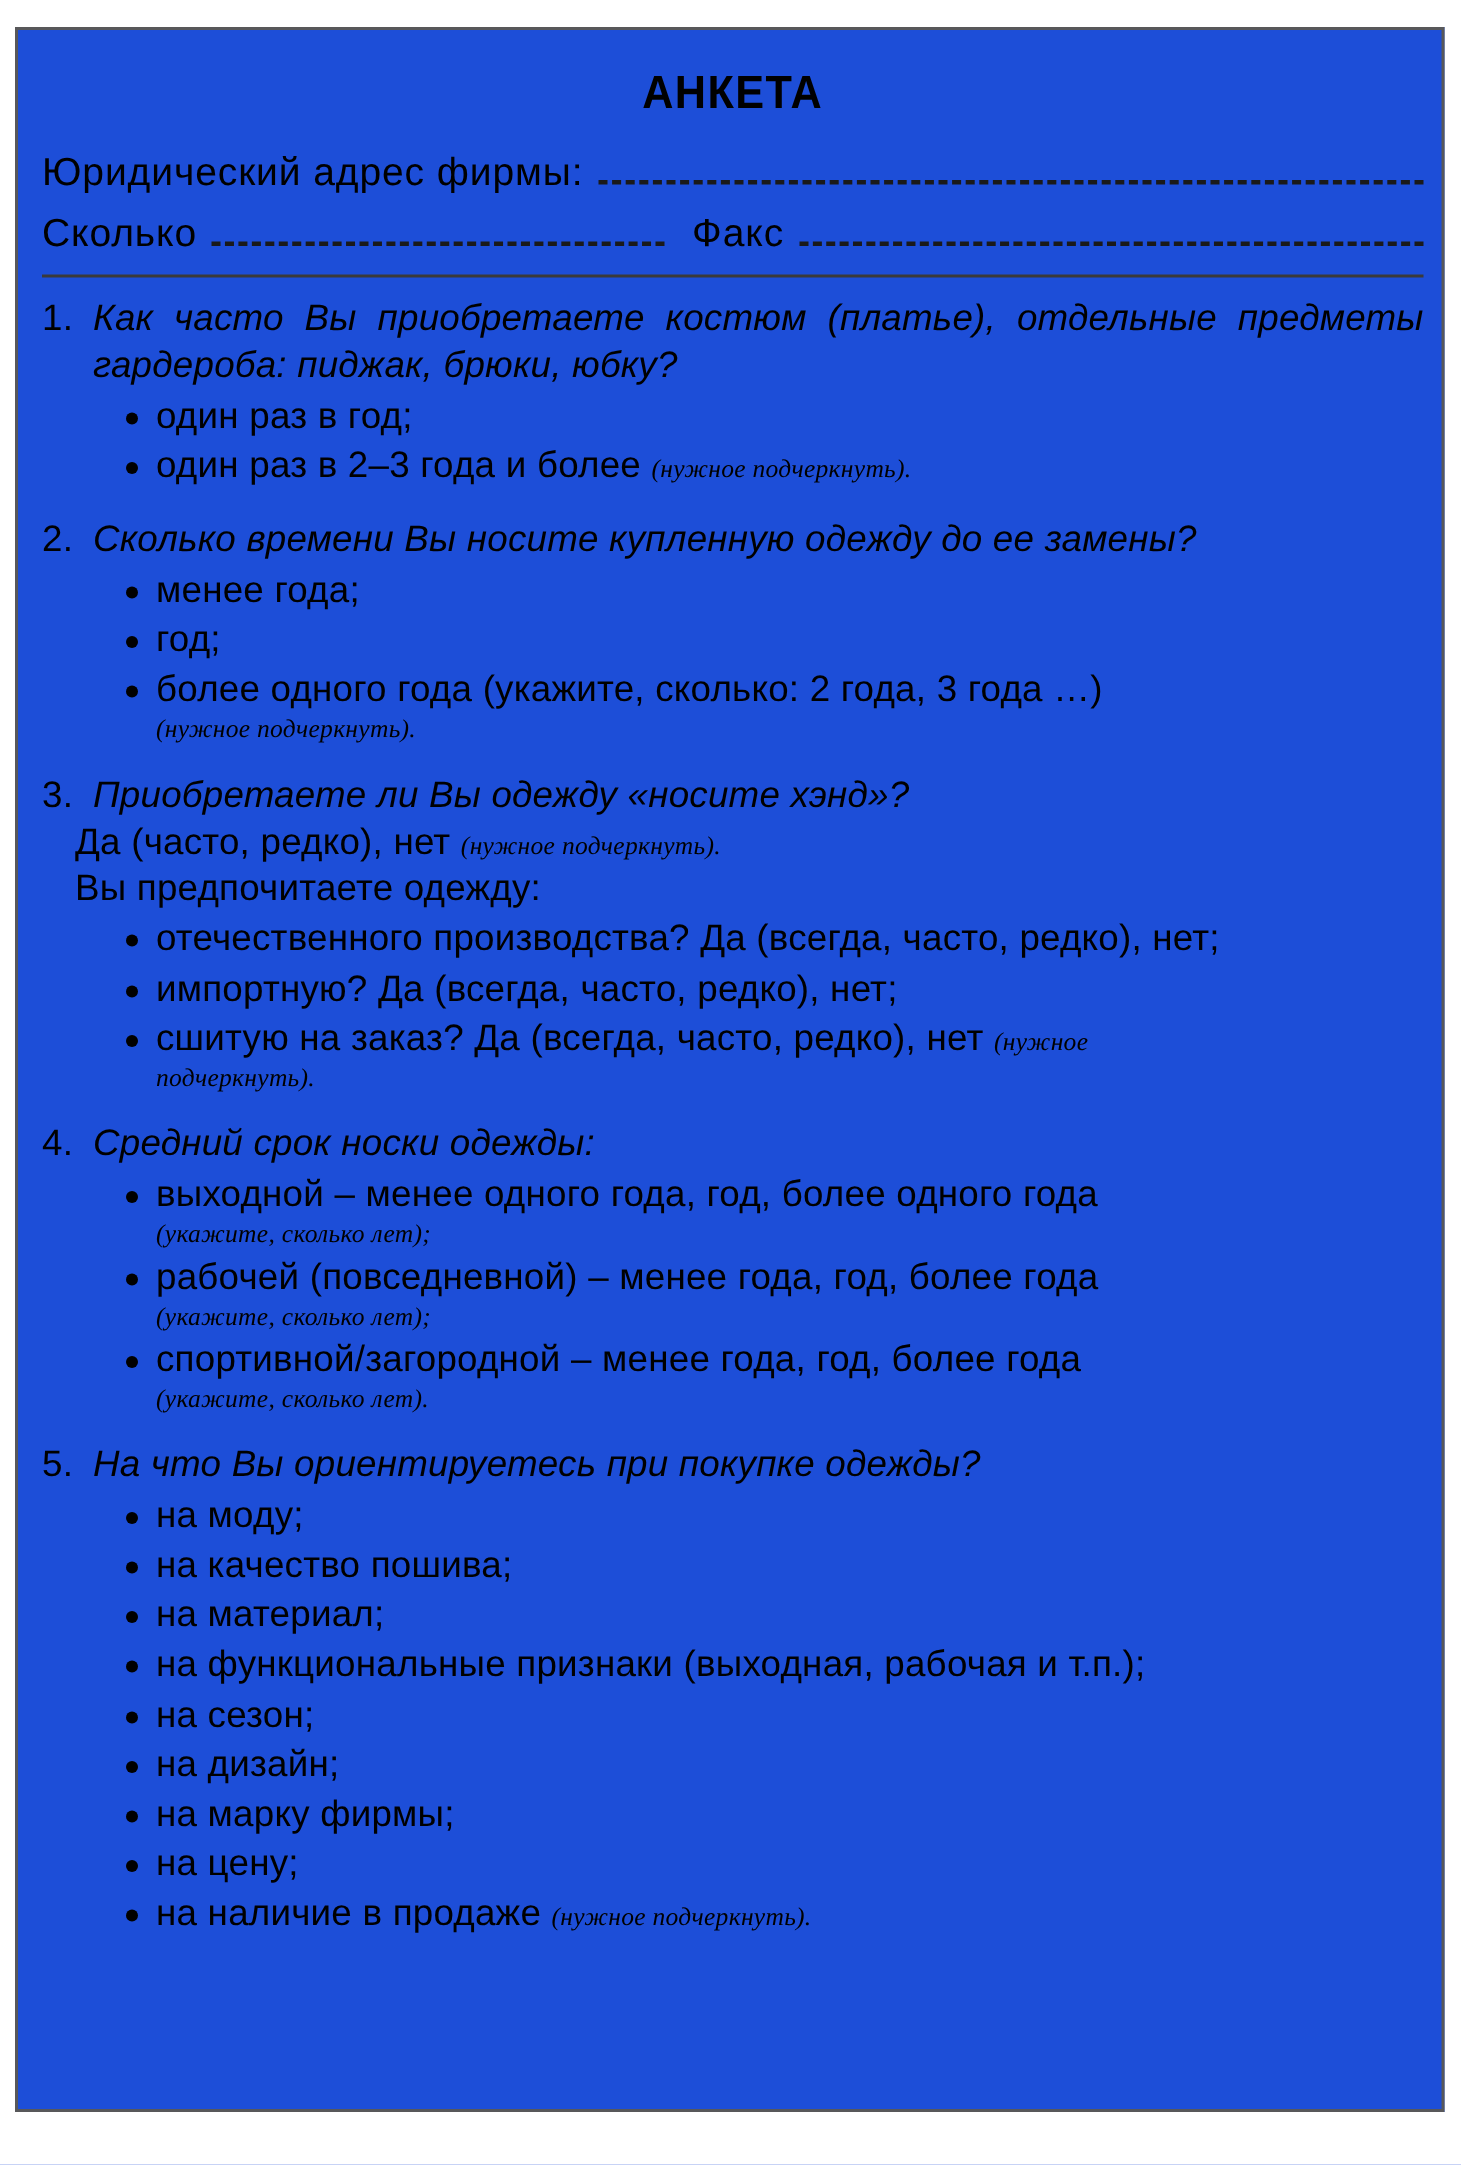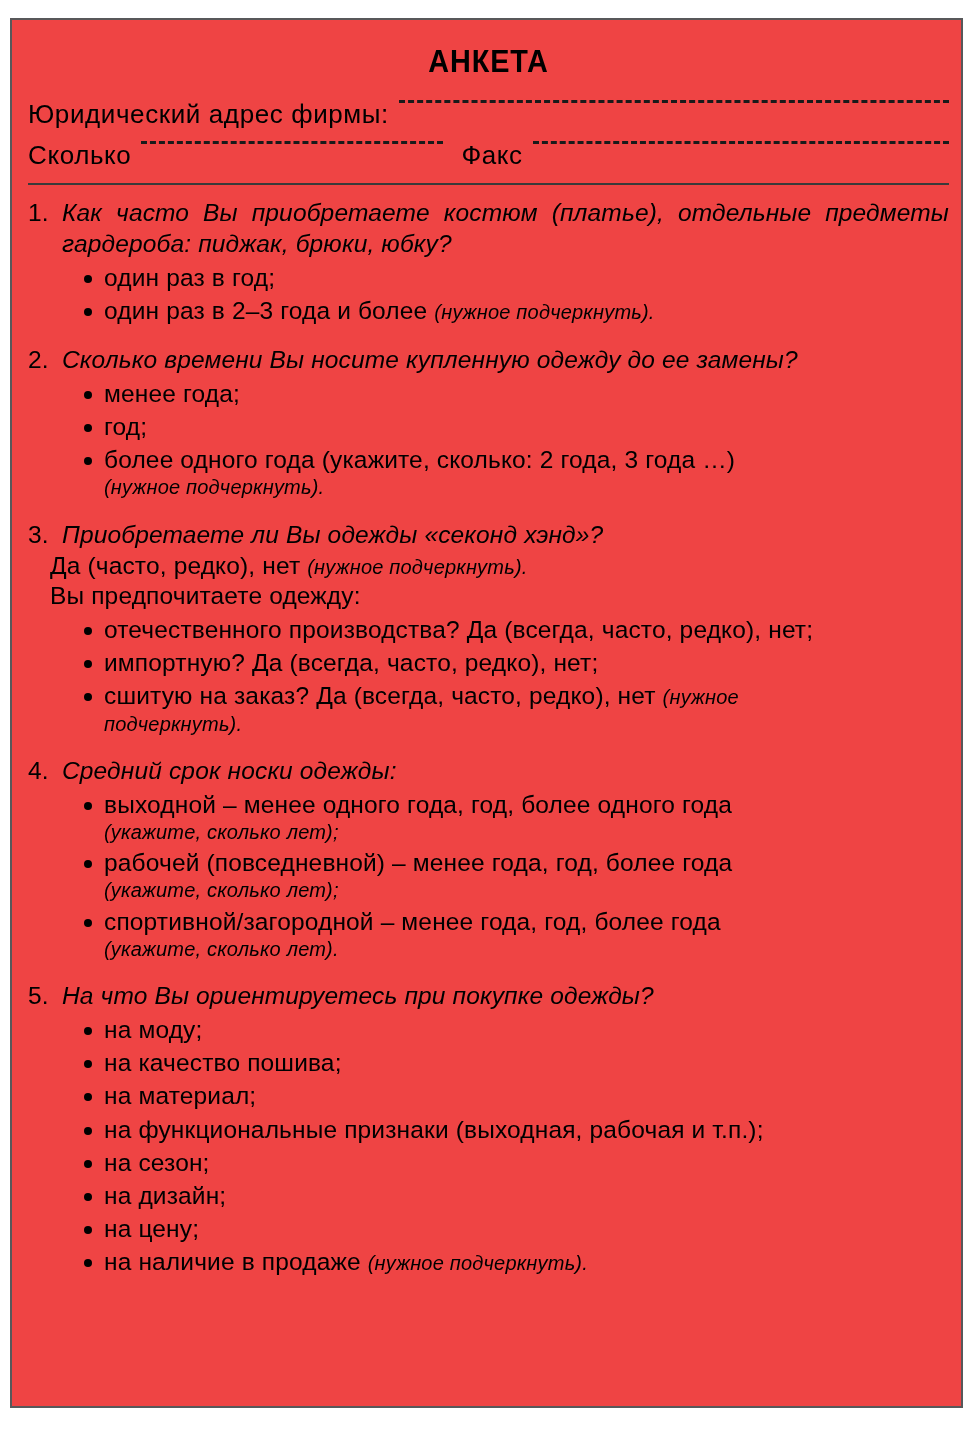--- a/index.html
+++ b/index.html
@@ -15,21 +15,21 @@
     overflow: hidden;
   }
 
   .page {
     position: absolute;
     left: 10px;
     top: 18px;
     width: 953px;
     height: 1390px;
     border: 2px solid #58585a;
-    background: #ef4444;
+    background: #1d4ed8;
     box-sizing: border-box;
   }
 
   .inner {
     position: absolute;
     left: 16px;
     top: 10px;
     width: 921px;
     box-sizing: border-box;
   }
@@ -41,21 +41,21 @@
     font-weight: bold;
     letter-spacing: 1px;
     margin: 14px 0 20px 0;
     font-family: "Liberation Sans Narrow", "Liberation Sans", sans-serif;
     transform: scaleX(0.93);
   }
 
   
   .field-row {
     display: flex;
-    align-items: flex-start;
+    align-items: flex-end;
     font-size: 26px;
     margin-bottom: 13px;
     white-space: nowrap;
   }
   .field-label {
     letter-spacing: 0.6px;
     padding-right: 10px;
     line-height: 1.08;
   }
   .rule {
@@ -125,23 +125,23 @@
     background: #000;
     border-radius: 50%;
   }
   ul.opts li.nojust { text-align: left; }
   ul.opts li .cont {
     display: block;
     text-align: left;
   }
 
   .it {
-    font-family: Liberation Sans, sans-serif;
+    font-family: Liberation Serif, serif;
     font-style: italic;
-    font-size: 20px;
+    font-size: 17px;
     letter-spacing: 0.2px;
   }
 </style>
 </head>
 <body>
 
 <div class="page">
   <div class="inner">
 
     <div class="doc-title">АНКЕТА</div>
@@ -179,21 +179,21 @@
       <ul class="opts">
         <li class="nojust"><span>менее года;</span></li>
         <li class="nojust"><span>год;</span></li>
         <li><span>более одного года (укажите, сколько: 2 года, 3 года …)</span><span class="it cont">(нужное подчеркнуть).</span></li>
       </ul>
     </div>
 
     <div class="q-block">
       <div class="q-head">
         <span class="q-num">3.</span>
-        <span class="q-text">Приобретаете ли Вы одежды «секонд хэнд»?</span>
+        <span class="q-text">Приобретаете ли Вы одежду «носите хэнд»?</span>
       </div>
       <div class="q-sub"><span>Да (часто, редко), нет </span><span class="it">(нужное подчеркнуть).</span></div>
       <div class="q-sub"><span>Вы предпочитаете одежду:</span></div>
       <ul class="opts">
         <li class="nojust"><span>отечественного производства? Да (всегда, часто, редко), нет;</span></li>
         <li class="nojust"><span>импортную? Да (всегда, часто, редко), нет;</span></li>
         <li><span>сшитую на заказ? Да (всегда, часто, редко), нет </span><span class="it">(нужное</span><span class="it cont">подчеркнуть).</span></li>
       </ul>
     </div>
 
@@ -214,19 +214,20 @@
         <span class="q-num">5.</span>
         <span class="q-text">На что Вы ориентируетесь при покупке одежды?</span>
       </div>
       <ul class="opts">
         <li class="nojust"><span>на моду;</span></li>
         <li class="nojust"><span>на качество пошива;</span></li>
         <li class="nojust"><span>на материал;</span></li>
         <li class="nojust"><span>на функциональные признаки (выходная, рабочая и т.п.);</span></li>
         <li class="nojust"><span>на сезон;</span></li>
         <li class="nojust"><span>на дизайн;</span></li>
+        <li class="nojust"><span>на марку фирмы;</span></li>
         <li class="nojust"><span>на цену;</span></li>
         <li class="nojust"><span>на наличие в продаже </span><span class="it">(нужное подчеркнуть).</span></li>
       </ul>
     </div>
 
   </div>
 </div>
 
 </body></html>

